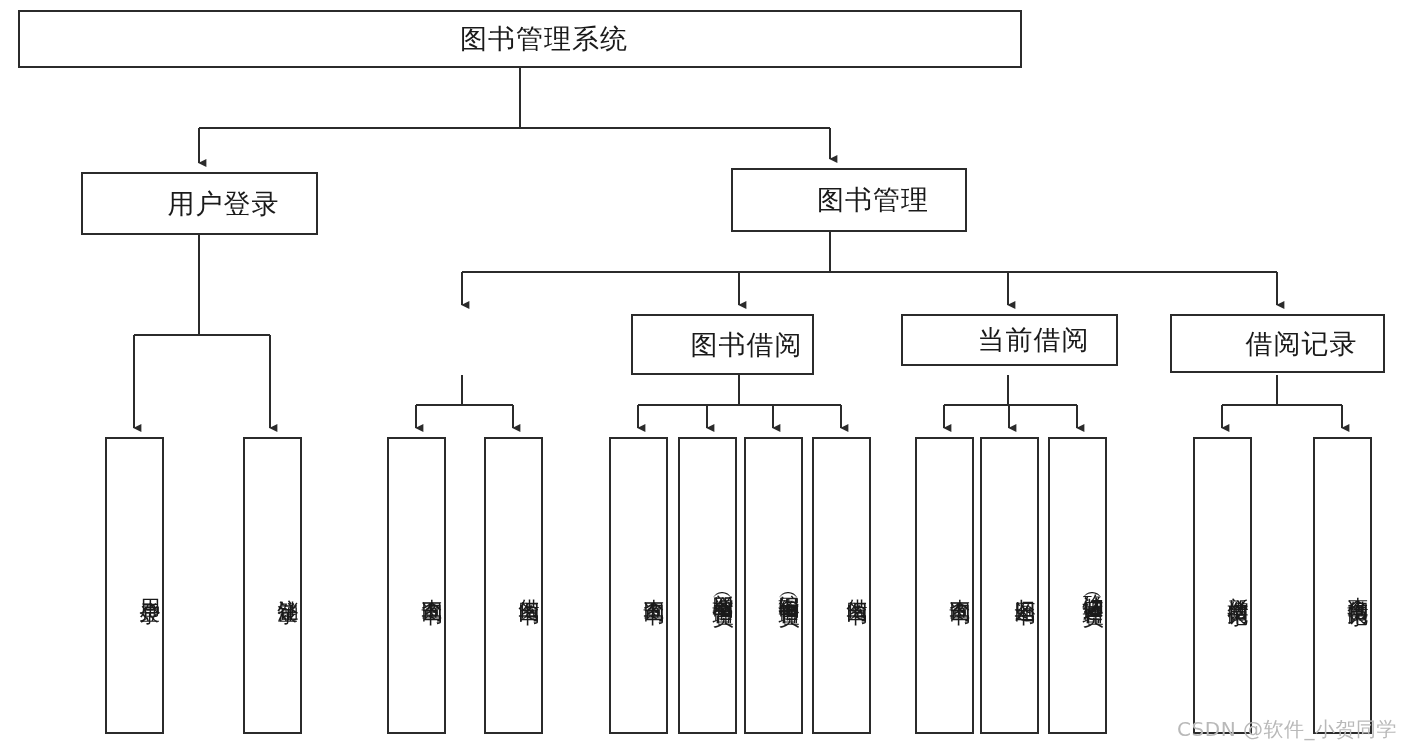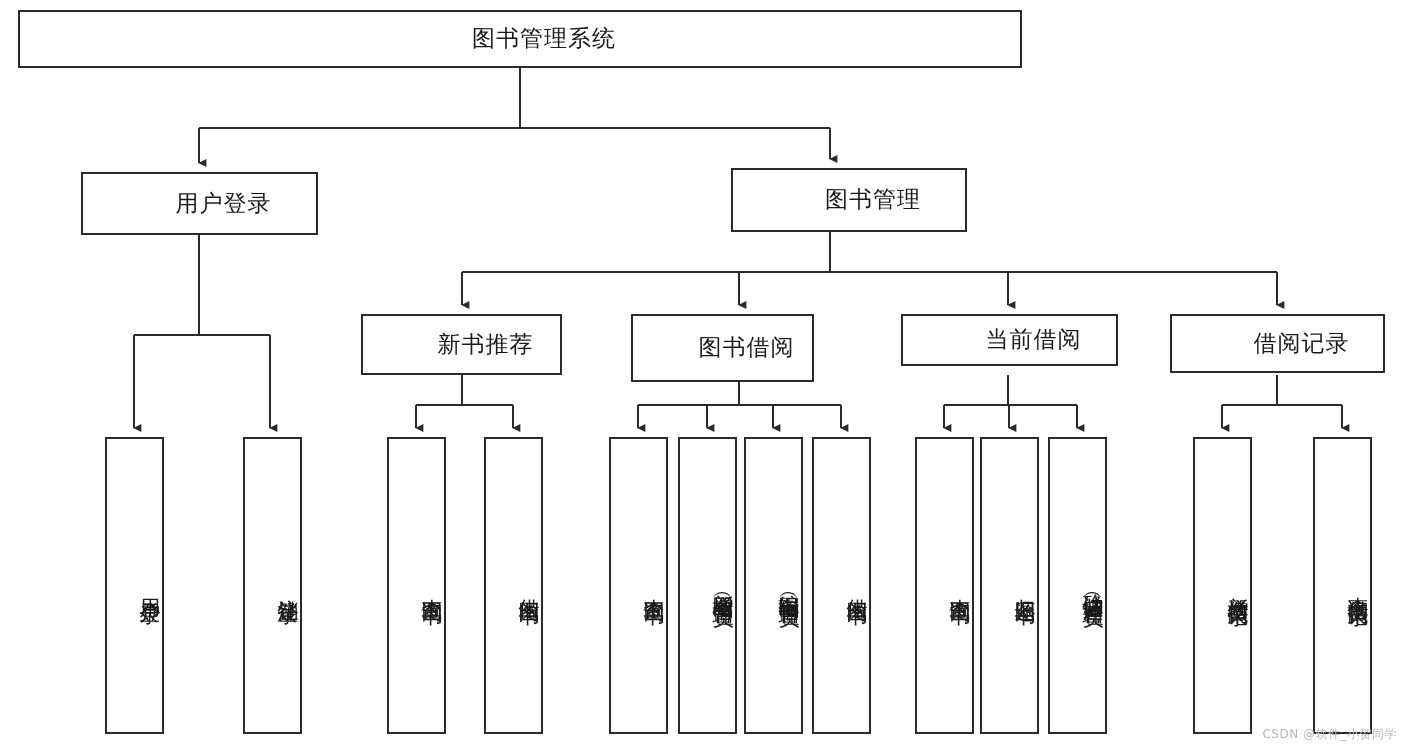--- a/index.html
+++ b/index.html
@@ -22,21 +22,21 @@
     box-sizing: border-box;
     border: 2px solid #2b2b2b;
     background: #ffffff;
     display: flex;
     align-items: center;
     justify-content: center;
     color: #1a1a1a;
     line-height: 1.18;
   }
   .node.horiz {
-    font-size: 23px;
+    font-size: 27px;
     letter-spacing: 1px;
     white-space: nowrap;
     padding-left: 48px;
   }
   .node.vert {
     writing-mode: vertical-rl;
     text-orientation: upright;
     font-size: 21px;
     letter-spacing: 2px;
     padding: 8px 0;
@@ -53,21 +53,21 @@
     left: 0;
     top: 0;
     width: 1405px;
     height: 747px;
     pointer-events: none;
   }
   .watermark {
     position: absolute;
     right: 8px;
     bottom: 4px;
-    font-size: 12px;
+    font-size: 20px;
     color: #b9b9b9;
     white-space: nowrap;
     letter-spacing: 0.5px;
   }
 </style>
 </head>
 <body>
 
 <div id="canvas">
 
@@ -128,24 +128,21 @@
     <span class="lbl">图书管理系统</span>
   </div>
 
   <div class="node horiz" style="left:81px; top:172px; width:237px; height:63px;">
     <span class="lbl">用户登录</span>
   </div>
   <div class="node horiz" style="left:711px; top:168px; width:236px; height:64px;margin-left:20px;">
     <span class="lbl">图书管理</span>
   </div>
 
-  <div class="node horiz" style="left:361px; top:314px; width:201px; height:61px;">
-    <span class="lbl">新书推荐</span>
-  </div>
-  <div class="node horiz" style="left:631px; top:314px; width:183px; height:68px;text-align:right;">
+  <div class="node horiz" style="left:631px; top:314px; width:183px; height:61px;text-align:right;">
     <span class="lbl">图书借阅</span>
   </div>
   <div class="node horiz" style="left:901px; top:314px; width:217px; height:52px;">
     <span class="lbl">当前借阅</span>
   </div>
   <div class="node horiz" style="left:1170px; top:314px; width:215px; height:59px;">
     <span class="lbl">借阅记录</span>
   </div>
 
   <div class="node vert" style="left:105px; top:437px; width:59px; height:297px;">

